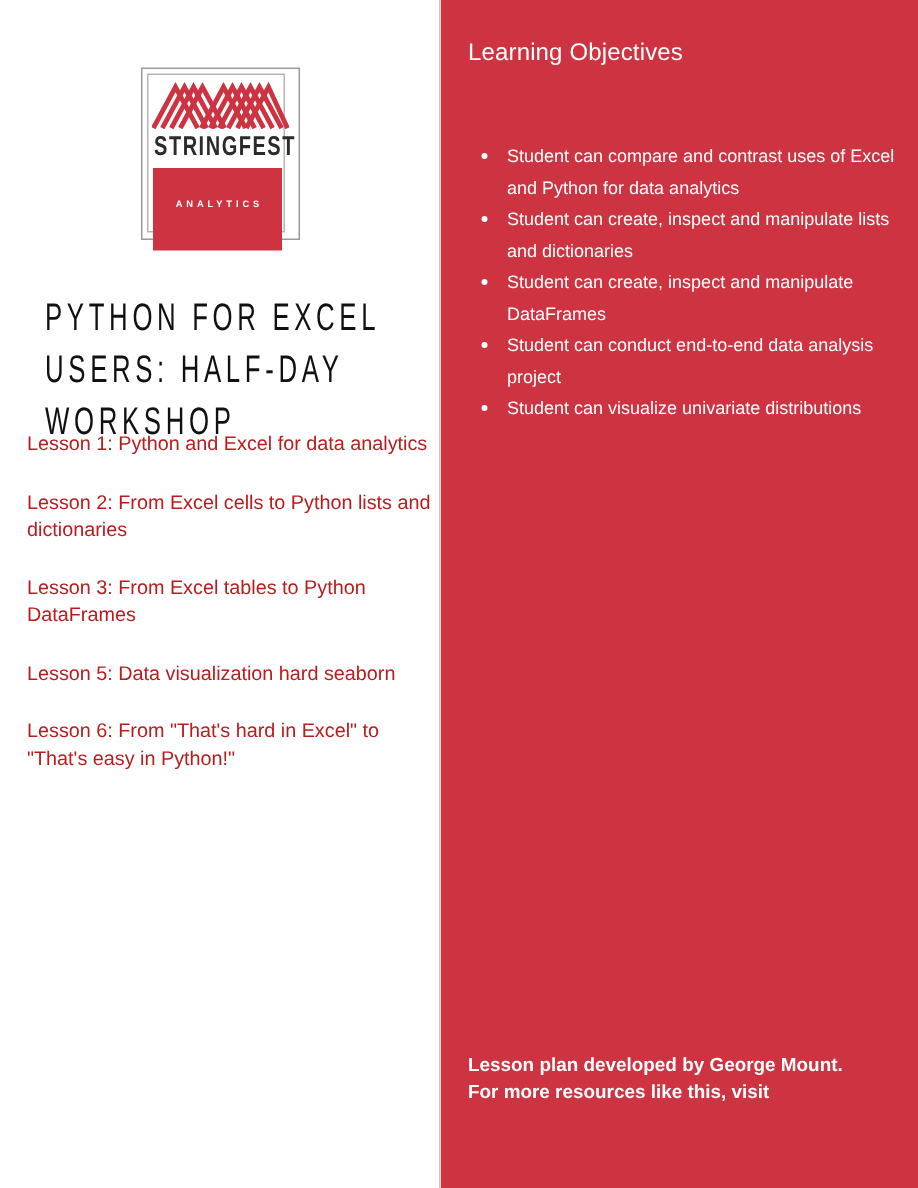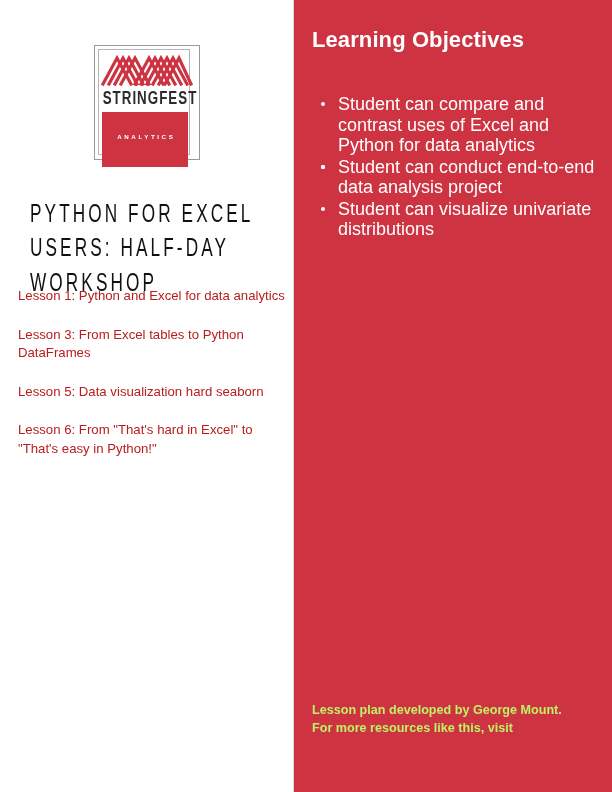--- a/index.html
+++ b/index.html
@@ -144,40 +144,40 @@
     background: #cd3340;
     border-left: 1px solid #d9d9d9;
     box-sizing: border-box;
   }
 
   #objectives-heading {
     position: absolute;
     left: 18px;
     top: 27px;
     font-family: "Liberation Sans", sans-serif;
-    font-size: 22px;
-    font-weight: bold;
+    font-size: 16px;
+    font-weight: normal;
     color: #ffffff;
     letter-spacing: 0.1px;
   }
 
   #objectives-list {
     position: absolute;
     left: 24px;
     top: 94px;
     width: 288px;
     margin: 0;
     padding: 0;
     list-style: none;
   }
   .objective-item {
     position: relative;
     padding-left: 20px;
     font-family: "Liberation Sans", sans-serif;
-    font-size: 18px;
+    font-size: 12px;
     line-height: 20.5px;
     color: #ffffff;
     margin-bottom: 1px;
   }
   .objective-item .bullet-dot {
     position: absolute;
     left: 3px;
     top: 8px;
     width: 4px;
     height: 4px;
@@ -187,21 +187,21 @@
 
   #footer-note {
     position: absolute;
     left: 18px;
     top: 702px;
     width: 290px;
     font-family: "Liberation Sans", sans-serif;
     font-size: 12.6px;
     font-weight: bold;
     line-height: 17.5px;
-    color: #bef264;
+    color: #ffffff;
   }
   #footer-note .f-line { display: block; }
 </style>
 </head>
 <body>
 
 <div id="page">
 
   <div id="left-col">
 
@@ -236,41 +236,44 @@
     </div>
 
     <div id="doc-title">
       <div>Python for Excel</div>
       <div>Users: Half-day</div>
       <div>Workshop</div>
     </div>
 
     <div id="lesson-list">
       <div class="lesson-item">Lesson 1: Python and Excel for data analytics</div>
+      <div class="lesson-item">Lesson 2: From Excel cells to Python lists and dictionaries</div>
       <div class="lesson-item">Lesson 3: From Excel tables to Python DataFrames</div>
       <div class="lesson-item">Lesson 5: Data visualization hard seaborn</div>
       <div class="lesson-item">Lesson 6: From "That's hard in Excel" to "That's easy in Python!"</div>
     </div>
 
   </div>
 
   <div id="right-panel">
 
     <div id="objectives-heading">Learning Objectives</div>
 
     <ul id="objectives-list">
       <li class="objective-item">
         <span class="bullet-dot"></span>
         <span>Student can compare and contrast uses of Excel and Python for data analytics</span>
       </li>
       <li class="objective-item">
         <span class="bullet-dot"></span>
-      </li>
-      <li class="objective-item">
-        <span class="bullet-dot"></span>
+        <span>Student can create, inspect and manipulate lists and dictionaries</span>
+      </li>
+      <li class="objective-item">
+        <span class="bullet-dot"></span>
+        <span>Student can create, inspect and manipulate DataFrames</span>
       </li>
       <li class="objective-item">
         <span class="bullet-dot"></span>
         <span>Student can conduct end-to-end data analysis project</span>
       </li>
       <li class="objective-item">
         <span class="bullet-dot"></span>
         <span>Student can visualize univariate distributions</span>
       </li>
     </ul>

